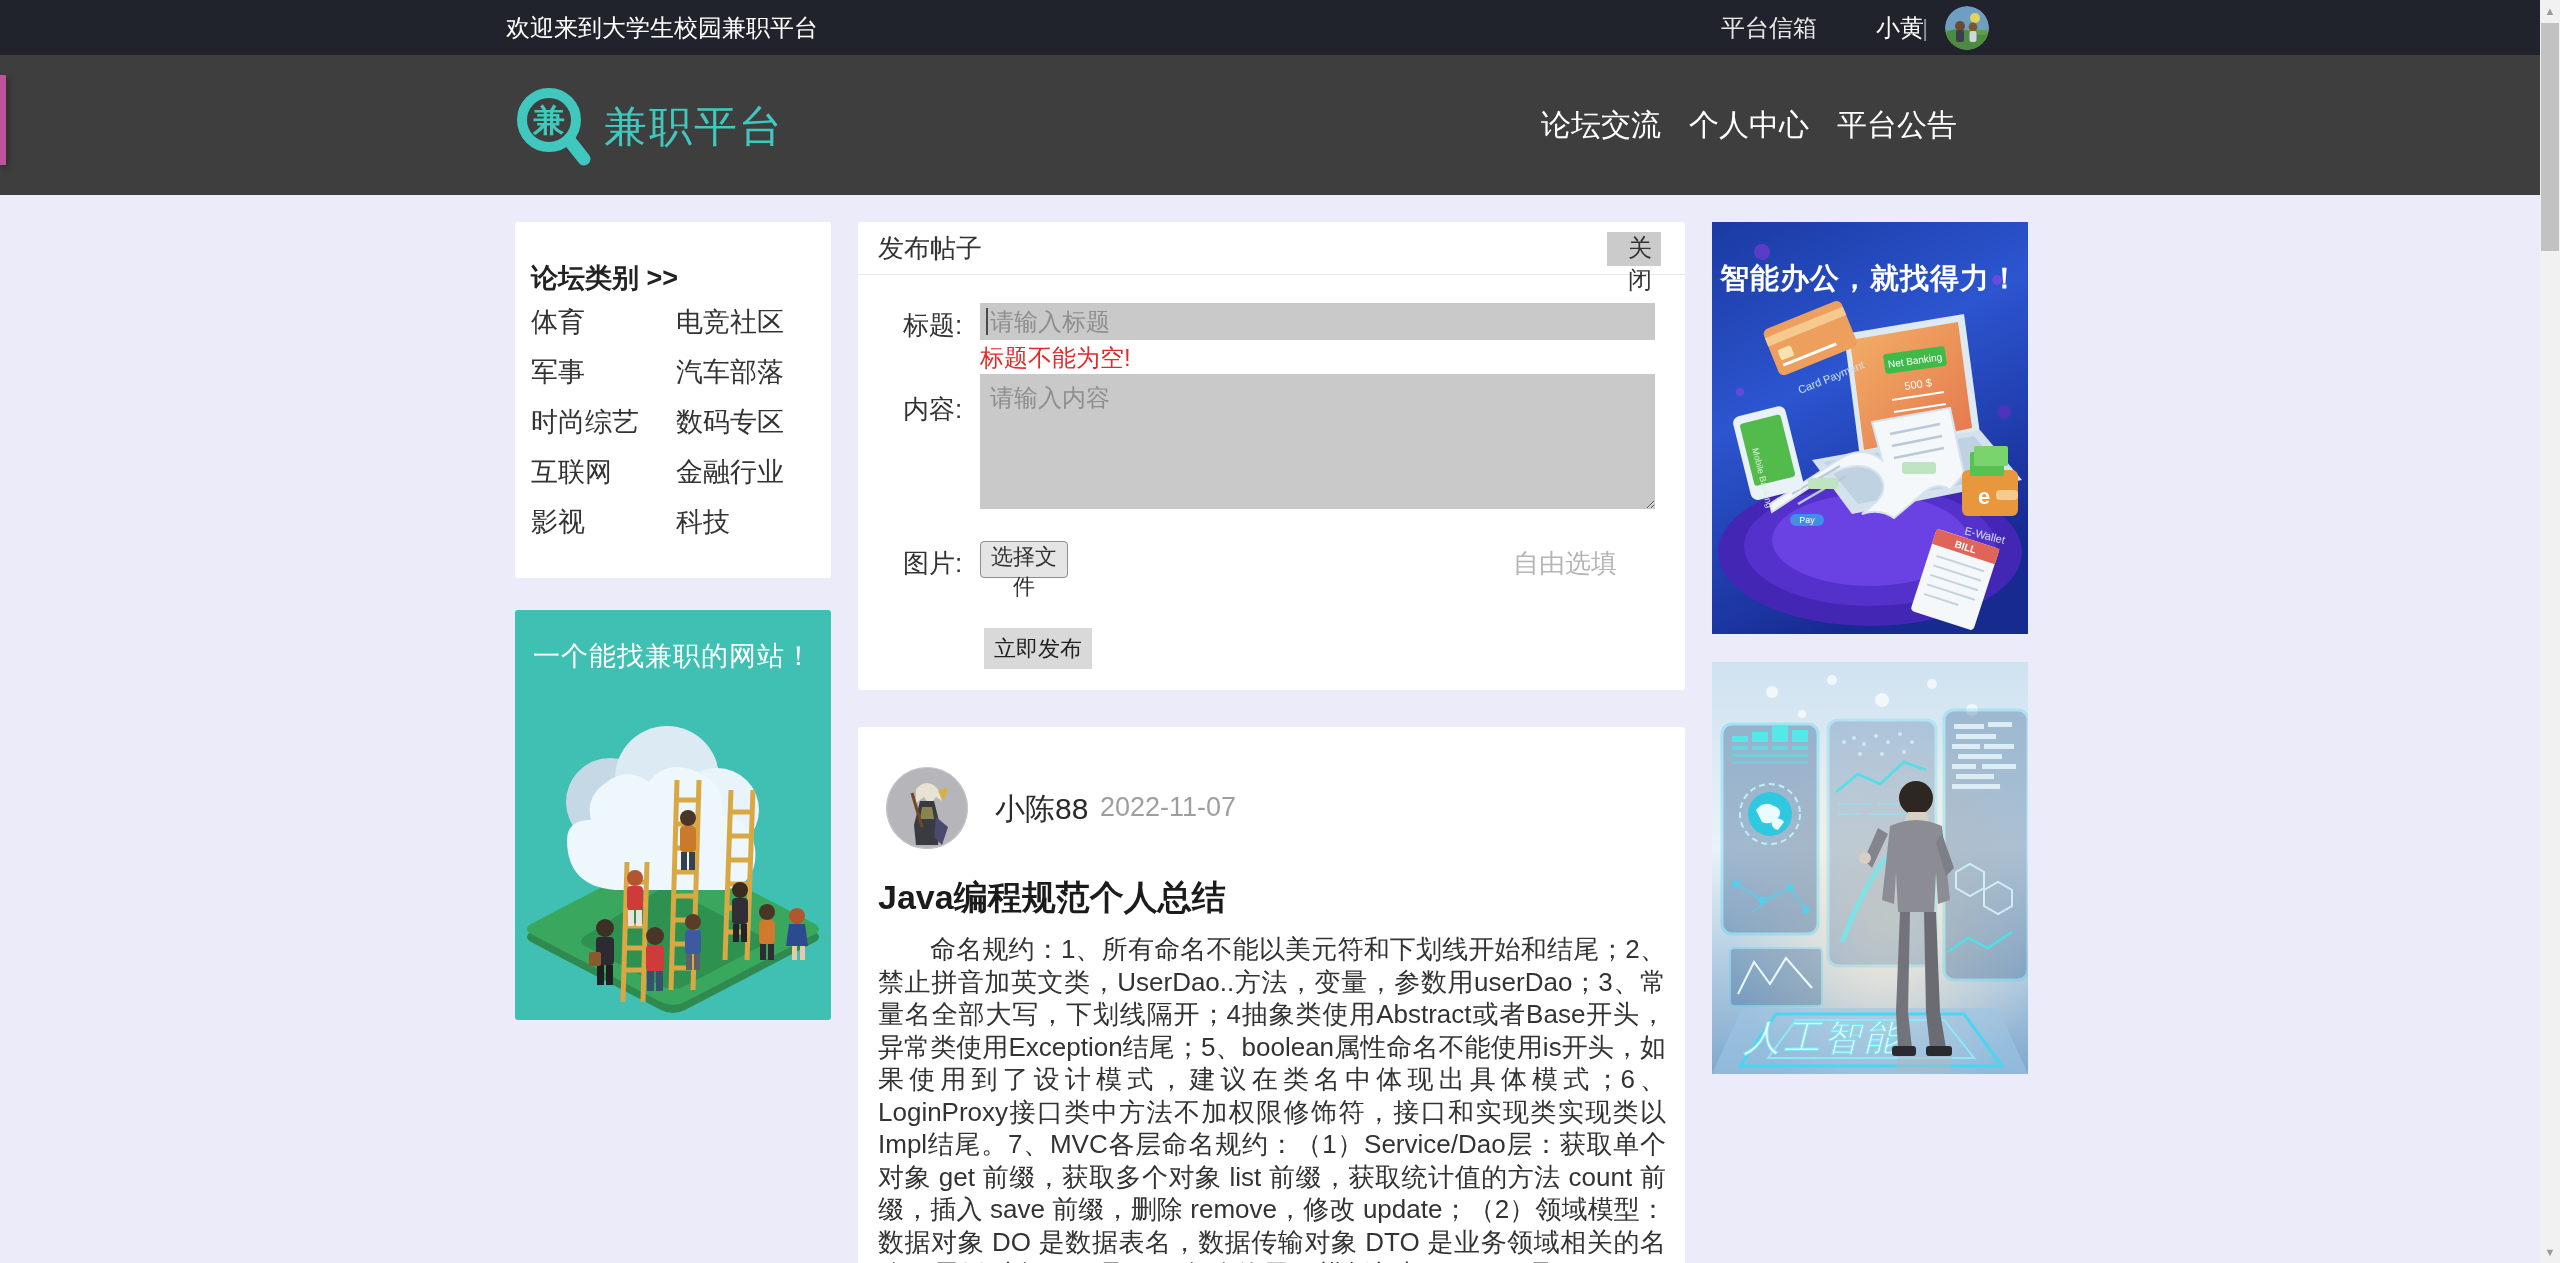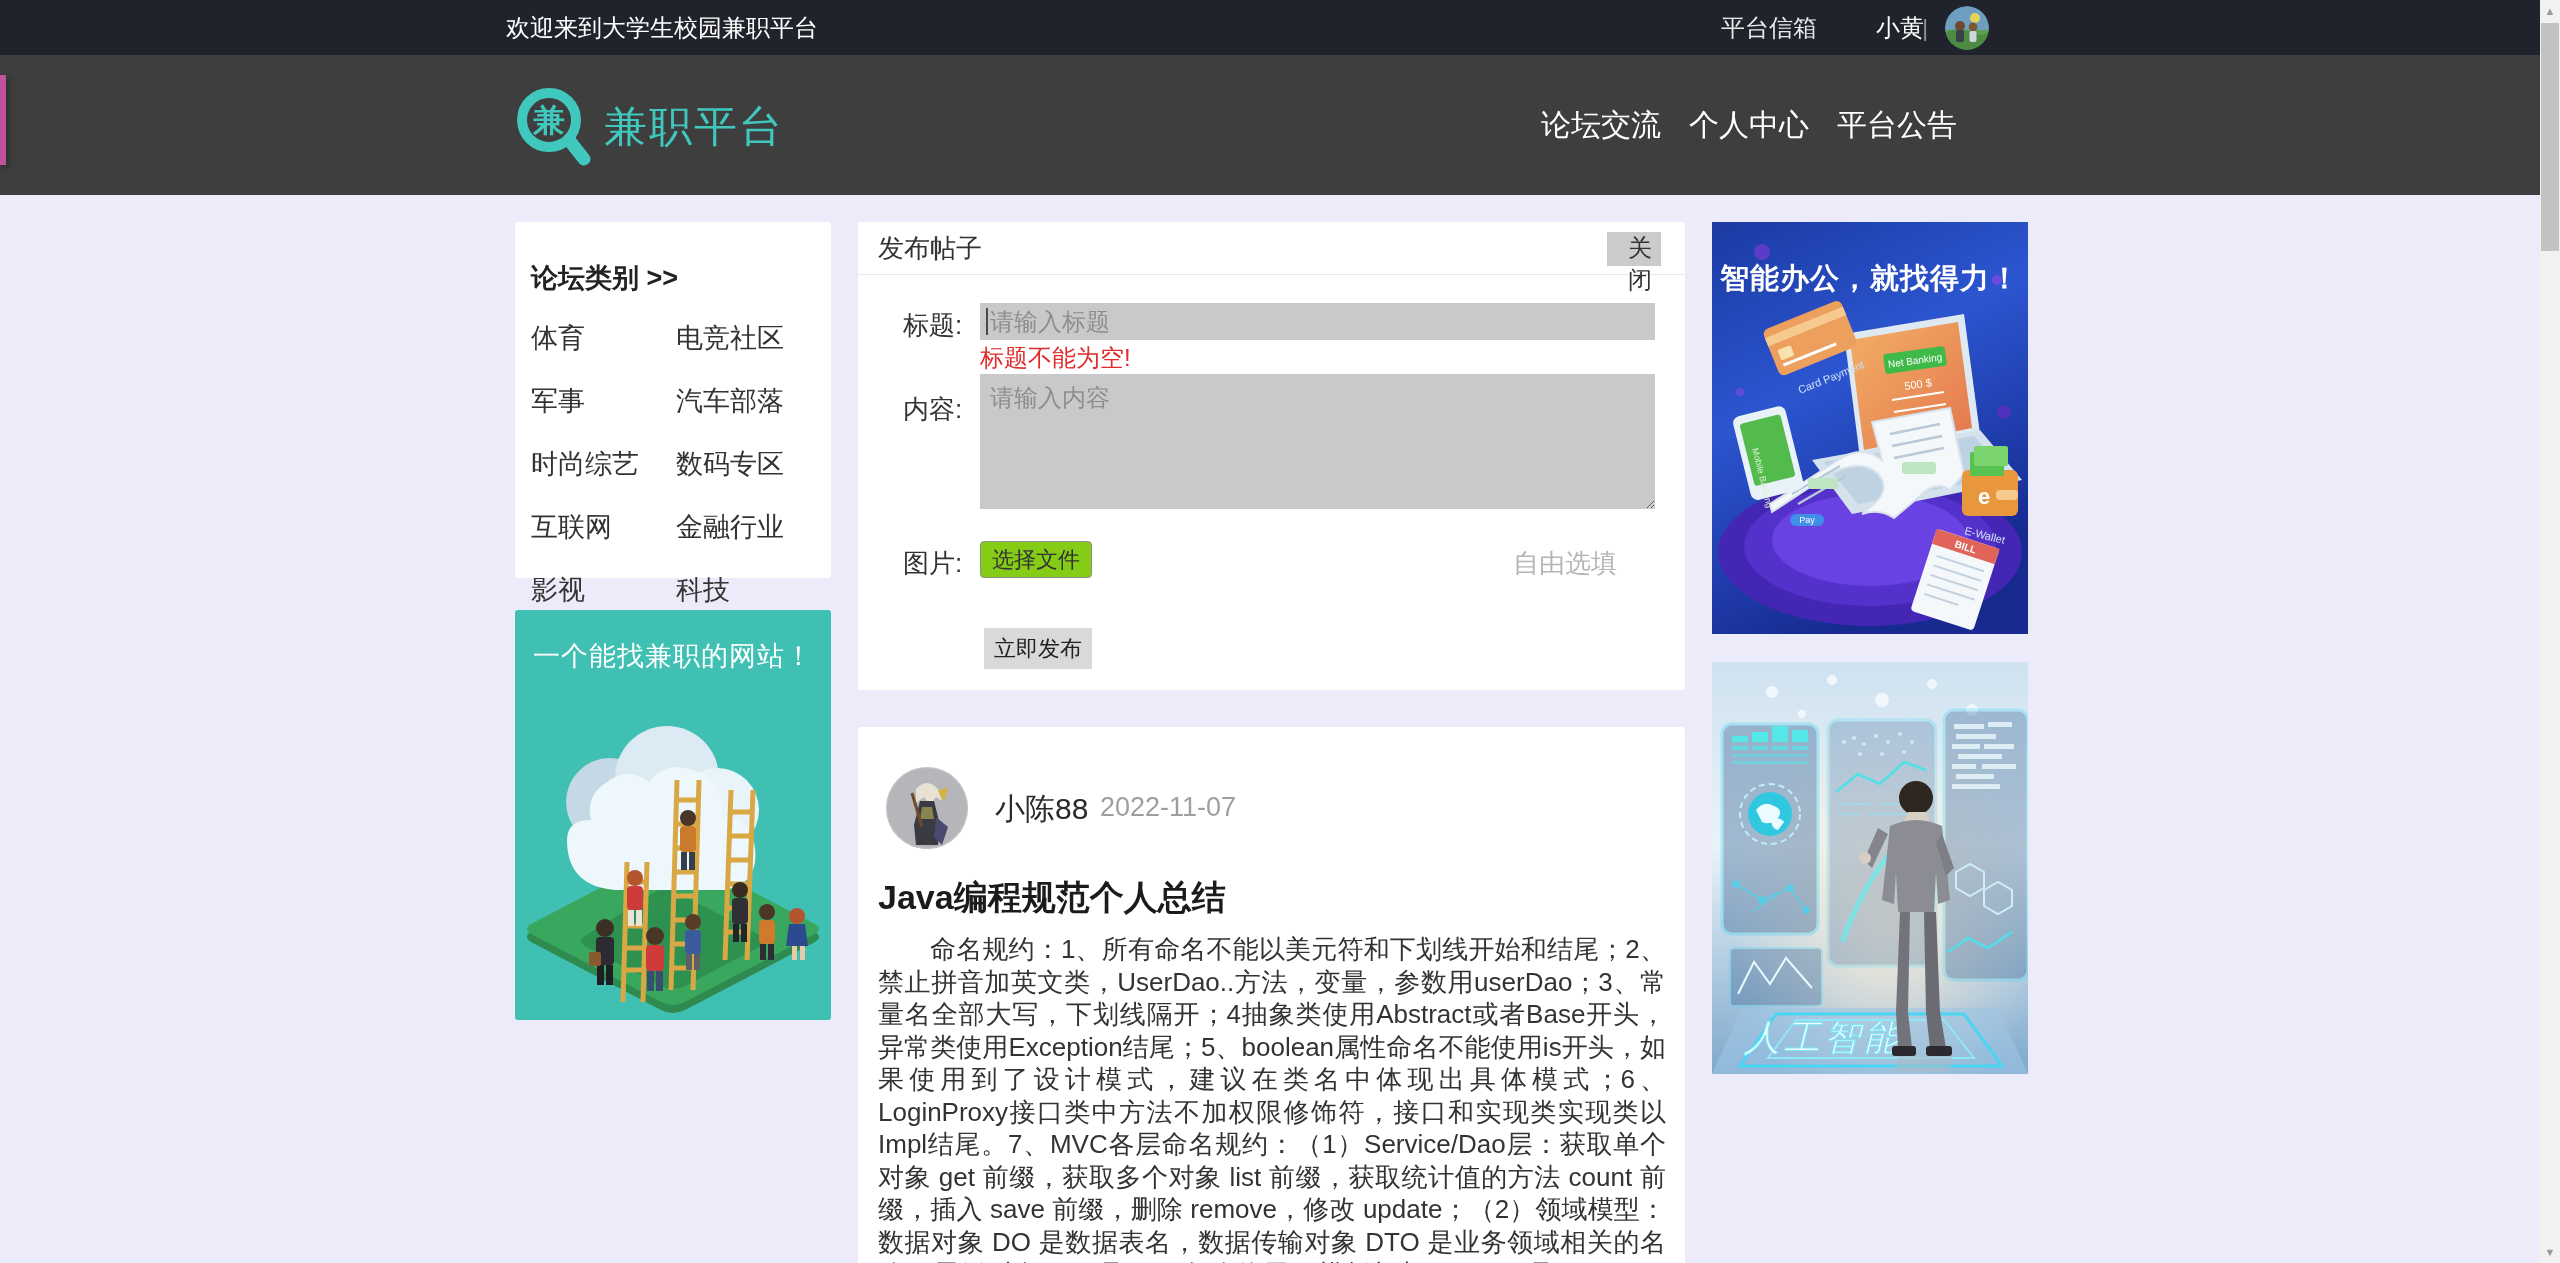--- a/index.html
+++ b/index.html
@@ -22,39 +22,39 @@
   .pink-tab { position:absolute; left:0; top:75px; width:6px; height:90px; background:#bf519d; box-shadow:2px 3px 6px rgba(0,0,0,.35); }
   .logo { position:absolute; left:514px; top:30px; display:flex; align-items:center; cursor:pointer; }
   .brand-name { font-size:43px; color:#41c8be; letter-spacing:2px; margin-left:12px; font-weight:500; }
   .nav { position:absolute; left:1541px; top:0; height:140px; display:flex; align-items:center; gap:28px; }
   .nav a { font-size:30px; color:#fff; text-decoration:none; cursor:pointer; white-space:nowrap; }
   
   .card { position:absolute; background:#fff; border-radius:3px; }
   
   #category-card { left:515px; top:222px; width:316px; height:356px; padding:38px 16px 0 16px; }
   .cat-title { font-size:27px; font-weight:bold; color:#222; }
-  .cat-grid { margin-top:24px; display:grid; grid-template-columns:145px 1fr; row-gap:27px; }
+  .cat-grid { margin-top:8px; display:grid; grid-template-columns:145px 1fr; row-gap:14px; }
   .cat-grid a { font-size:27px; color:#333; text-decoration:none; cursor:pointer; }
   
   #left-banner { left:515px; top:610px; width:316px; height:410px; background:#3fc0b3; border-radius:3px; overflow:hidden; }
   .banner-text { position:absolute; left:0; top:28px; width:100%; text-align:center; font-size:27px; color:#fff; letter-spacing:1px; }
   #left-banner svg { position:absolute; left:0; bottom:0; }
   
   #post-form { left:858px; top:222px; width:827px; height:468px; }
   .form-head { position:relative; height:53px; border-bottom:1px solid #e8e8e8; }
   .form-head .form-title { position:absolute; left:20px; top:0; line-height:53px; font-size:26px; color:#333; }
   .close-btn { position:absolute; right:24px; top:10px; width:54px; height:34px; background:#cbcbcb; border:none; font-size:24px; color:#333; cursor:pointer; font-family:inherit;padding-left:12px; }
   .f-label { position:absolute; left:45px; font-size:26px; color:#333; }
   .title-input { position:absolute; left:122px; top:81px; width:675px; height:37px; background:#c9c9c9; border:none; font-size:24px; padding:0 10px; color:#333; font-family:inherit; }
   .title-input::placeholder { color:#8e8e8e; }
   .caret { position:absolute; left:128px; top:86px; width:2px; height:27px; background:#4a4a4a; }
   .field-error { position:absolute; left:122px; top:120px; font-size:24px; color:#e02b2b; }
   .content-area { position:absolute; left:122px; top:152px; width:675px; height:135px; background:#c9c9c9; border:none; font-size:24px; padding:8px 10px; color:#333; resize:both; font-family:inherit; }
   .content-area::placeholder { color:#8e8e8e; }
-  .file-btn { position:absolute; left:122px; top:319px; width:112px; height:37px; background:#84cc16; border:1px solid #8d8d8d; border-radius:4px; font-size:22px; color:#333; cursor:pointer; font-family:inherit; }
+  .file-btn { position:absolute; left:122px; top:319px; width:88px; height:37px; background:#e5e5e5; border:1px solid #8d8d8d; border-radius:4px; font-size:22px; color:#333; cursor:pointer; font-family:inherit; }
   .optional-hint { position:absolute; left:655px; top:324px; font-size:26px; color:#b5b5b5; }
   .submit-btn { position:absolute; left:126px; top:396px; width:108px; height:41px; background:#d9d9d9; border:none; font-size:22px; color:#222; cursor:pointer; font-family:inherit;margin-top:10px; }
   
   #post-card { left:858px; top:727px; width:827px; height:700px; }
   .post-avatar { position:absolute; left:28px; top:40px; width:82px; height:82px; border-radius:50%; overflow:hidden; background:radial-gradient(circle at 50% 35%, #e3e3e5 0%, #bdbdc1 55%, #87878d 100%); }
   .post-author { position:absolute; left:137px; top:62px; font-size:30px; color:#2b2b2b; }
   .post-date { position:absolute; left:242px; top:65px; font-size:27px; color:#9e9e9e; }
   .post-title { position:absolute; left:20px; top:148px; font-size:34px; font-weight:bold; color:#1b1b1b; }
   .post-body { position:absolute; left:20px; top:206px; width:788px; font-size:26px; line-height:32.5px; color:#333; text-align:justify; text-indent:2em; }
   

